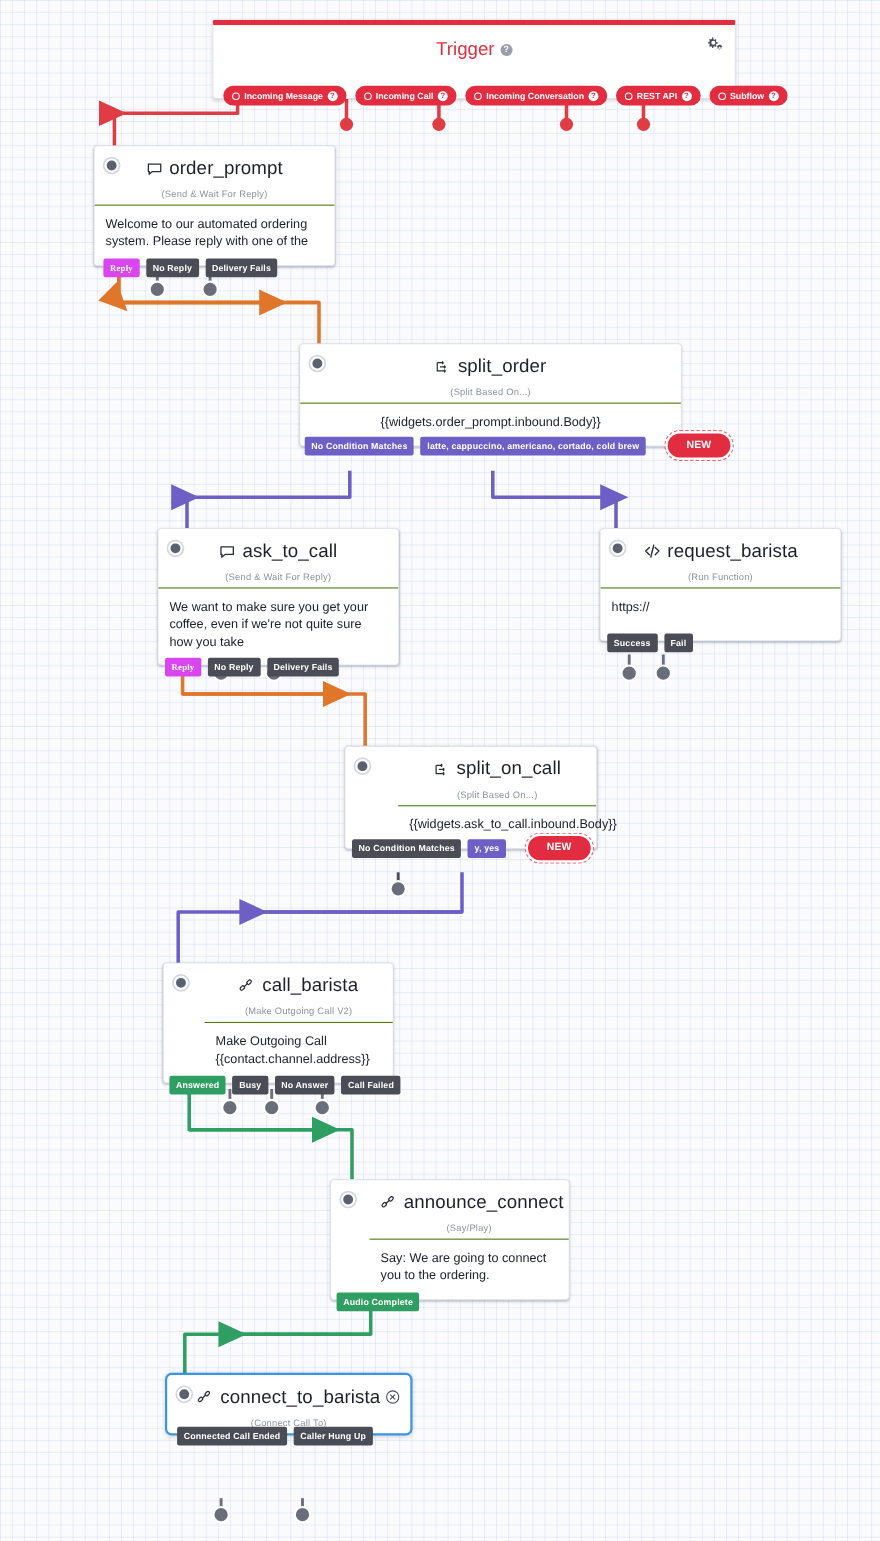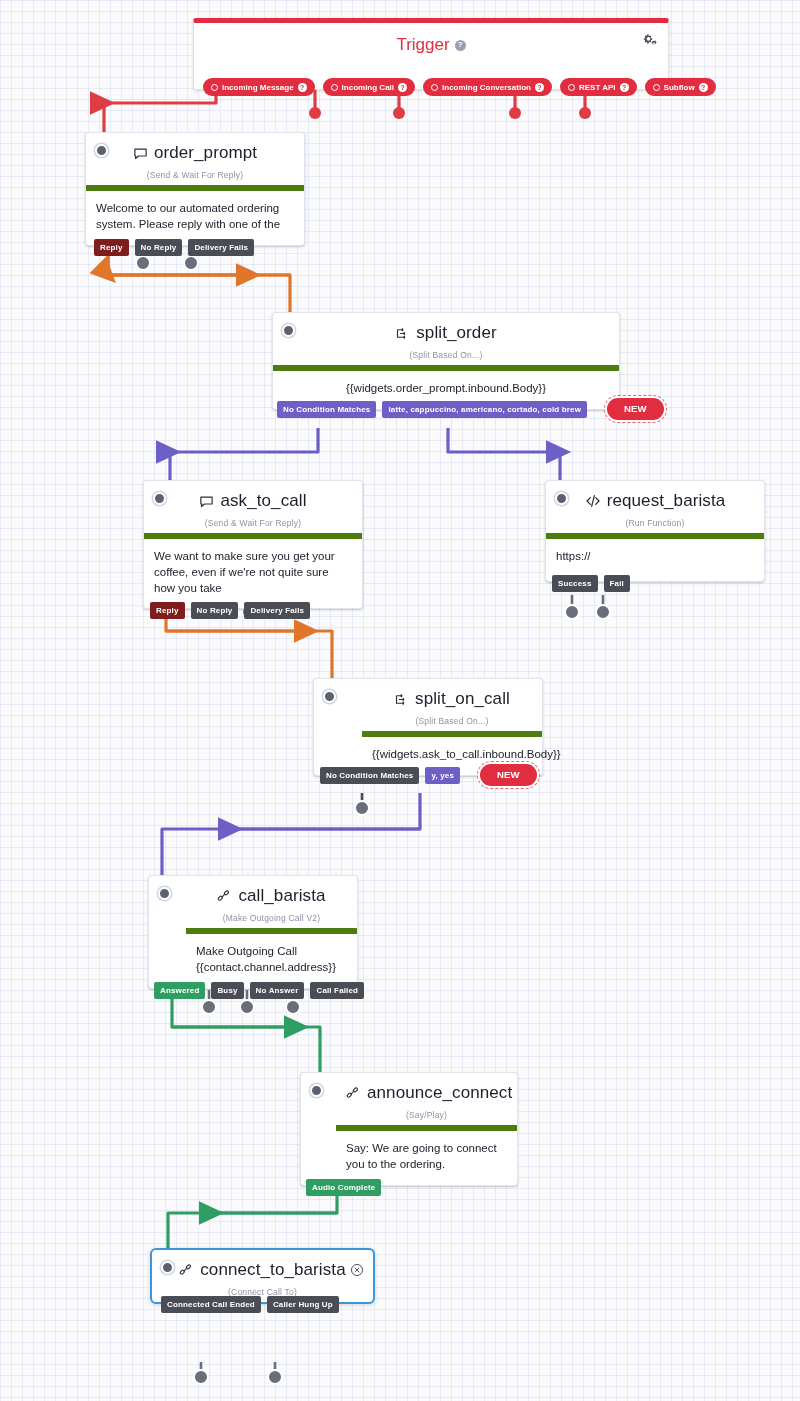--- a/index.html
+++ b/index.html
@@ -52,21 +52,21 @@
     text-align: right;
   }
   .node-title .tico { display:inline-flex; align-items:center; color:#2b2f3d; }
   .node-sub {
     font-size: 8.5px;
     color: #8d92a3;
     margin-top: 5px;
     letter-spacing: .2px;
   }
   .node-body {
-    border-top: 6px solid #4d7c0f;
+    border-top: 1px solid #4d7c0f;
     padding: 10px 10px 12px 10px;
     font-size: 11.5px;
     color: #20242f;
     line-height: 1.38;
     min-height: 34px;
   }
   .node-body.center { text-align:center; }
 
   
   .in-dot {
@@ -98,21 +98,21 @@
     display: flex; align-items: center;
     padding: 0 6px;
     border-radius: 2px;
     font-size: 8px;
     font-weight: 700;
     color: #ffffff;
     white-space: nowrap;
     letter-spacing: .15px;
   }
   .port.gray   { background: #4a4d55; }
-  .port.orange { background: #7f1d1d; }
+  .port.orange { background: #d946ef; font-family: Liberation Serif, serif; }
   .port.purple { background: #6d5fc6; }
   .port.green  { background: #2f9e63; }
   .port.newbtn {
     background: #e12d3f;
     border-radius: 11px;
     height: 22px;
     padding: 0 17px;
     font-size: 9.5px;
     font-weight: 700;
     box-shadow: 0 0 0 2px #ffffff, 0 0 0 3.5px #e12d3f;

